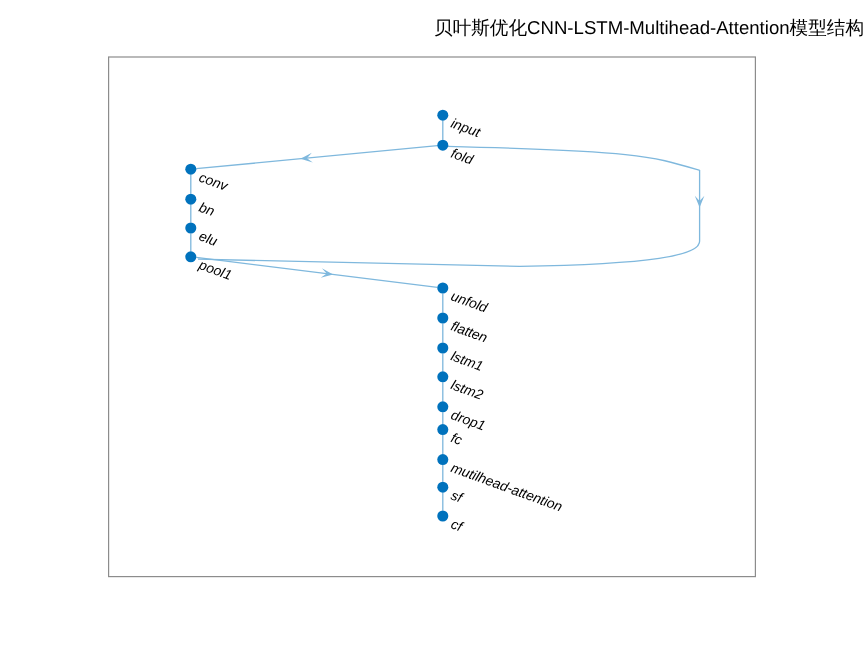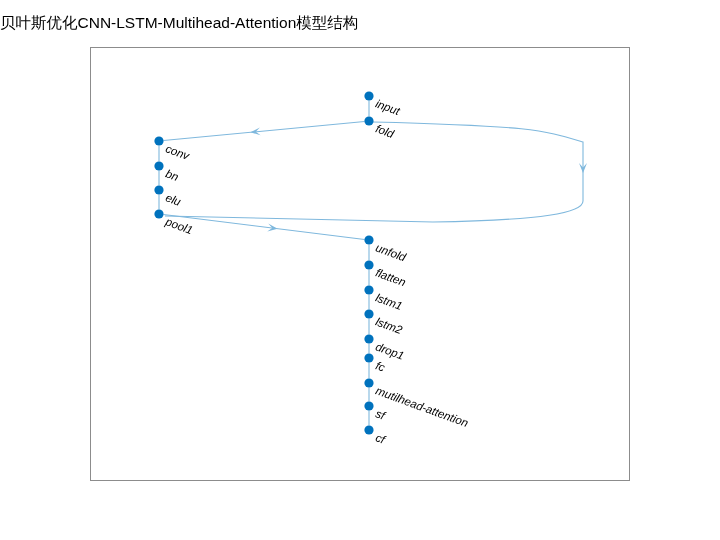--- a/index.html
+++ b/index.html
@@ -10,21 +10,21 @@
     overflow:hidden;
     position:relative;
   }
   #figure{
     position:absolute;left:0;top:0;width:720px;height:540px;
     background:#ffffff;
   }
   #title{
     position:absolute;
     left:0;top:13px;width:720px;
-    text-align:left;
+    text-align:right;
     font-size:15.5px;
     color:#000000;
     letter-spacing:0px;
     white-space:nowrap;
     font-family:"Liberation Sans","DejaVu Sans",sans-serif;
   }
   #axes-box{
     position:absolute;
     left:90px;top:47px;
     width:540px;height:434px;

